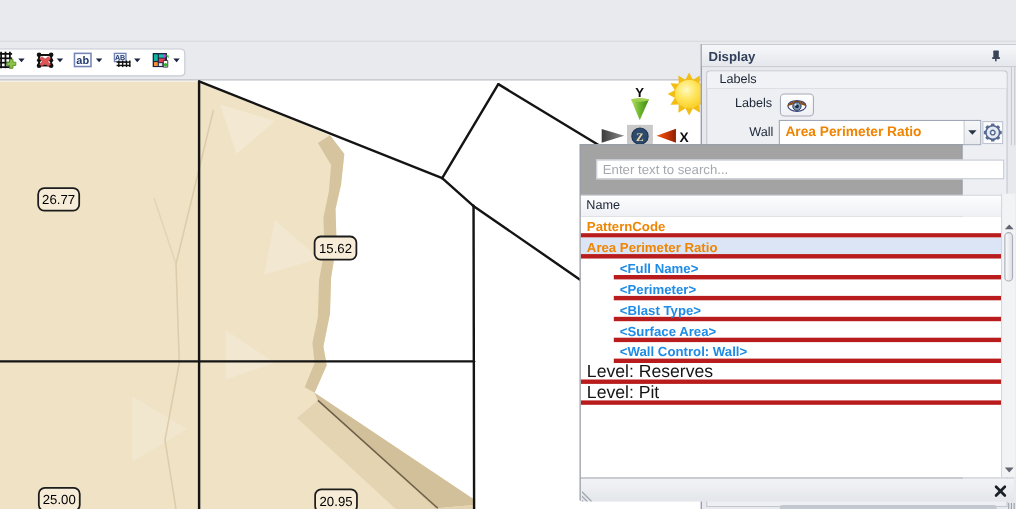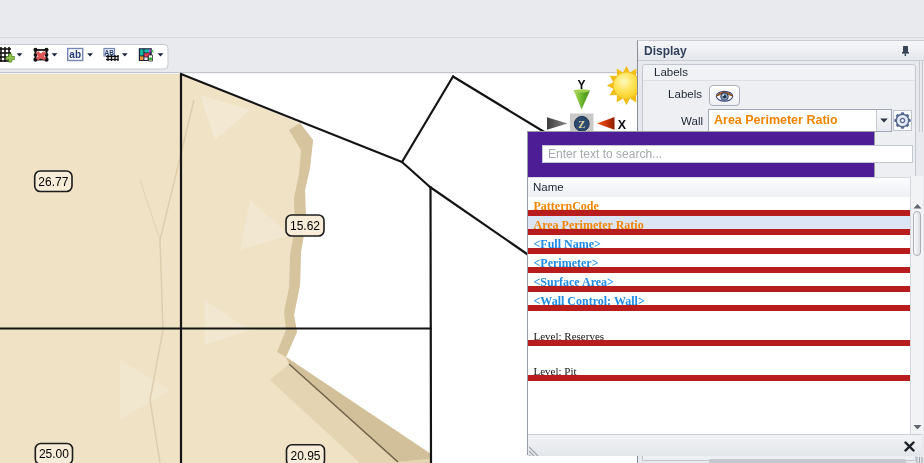--- a/index.html
+++ b/index.html
@@ -3,21 +3,21 @@
 <meta charset="utf-8">
 <style>
   html,body{margin:0;padding:0;}
   body{width:924px;height:463px;overflow:hidden;position:relative;
        font-family:"Liberation Sans",sans-serif;background:#fff;}
   .abs{position:absolute;}
   #base{position:absolute;left:0;top:0;z-index:1;}
   #panel{position:absolute;left:637px;top:40px;width:287px;height:423px;z-index:2;
          background:#e7e9ef;border-left:1.5px solid #878d99;border-top:1px solid #c8cbd2;box-sizing:border-box;}
   #popup{position:absolute;left:527px;top:131px;width:348px;height:324px;z-index:3;
-         background:#4c1d95;border:1px solid #989ea8;box-sizing:border-box;}
+         background:#a3a3a3;border:1px solid #989ea8;box-sizing:border-box;}
 </style>
 </head>
 <body>
 <svg id="base" width="924" height="463" viewBox="0 0 924 463">
 
   <rect x="0" y="0" width="924" height="74" fill="#e9eaee"></rect>
   <rect x="0" y="37" width="924" height="1" fill="#d7d9dd"></rect>
 
   <rect x="0" y="73" width="638" height="390" fill="#ffffff"></rect>
   <rect x="0" y="72" width="638" height="1.2" fill="#c2c5cb"></rect>
@@ -262,20 +262,21 @@
   <div class="abs" style="left:0;top:45px;width:394px;height:20.5px;
        background:linear-gradient(#fcfdfe,#eef0f4);border-top:1px solid #d8dbe0;border-bottom:1px solid #c9cdd4;
        box-sizing:border-box;">
     <span style="position:absolute;left:5px;top:3px;font-size:11.5px;color:#1b2433;">Name</span>
   </div>
   <div id="list" class="abs" style="left:0;top:64.5px;width:382px;height:237.5px;background:#fff;overflow:hidden;">
     <div class="lr o">PatternCode</div>
     <div class="lr o hl">Area Perimeter Ratio</div>
     <div class="lr b">&lt;Full Name&gt;</div>
     <div class="lr b">&lt;Perimeter&gt;</div>
+    <div class="lr b">&lt;Blast Type&gt;</div>
     <div class="lr b">&lt;Surface Area&gt;</div>
     <div class="lr b">&lt;Wall Control: Wall&gt;</div>
     <div class="lr k">Level: Reserves</div>
     <div class="lr k">Level: Pit</div>
   </div>
   <div class="abs" style="left:382px;top:44px;width:12.5px;height:258px;background:#f2f3f5;border-left:1px solid #d5d7dc;box-sizing:border-box;">
     <svg class="abs" style="left:2px;top:27px;" width="9" height="7" viewBox="0 0 9 7">
         <polygon points="4.5,1 8.5,5.5 0.5,5.5" fill="#5f6670"></polygon>
       </svg>
     <div class="abs" style="left:2px;top:34.5px;width:8px;height:45.5px;border:1px solid #a9aeb9;border-radius:4px;
@@ -296,18 +297,18 @@
     <svg class="abs" style="left:376px;top:6px;" width="11" height="11" viewBox="0 0 11 11">
       <g stroke="#1a1e26" stroke-width="2.4" stroke-linecap="round">
         <line x1="1.5" y1="1.5" x2="9.5" y2="9.5"></line>
           <line x1="9.5" y1="1.5" x2="1.5" y2="9.5"></line>
       </g>
     </svg>
   </div>
 </div>
 <style>
   .lr{height:19.1px;line-height:18px;padding-left:5.5px;font-size:12px;font-weight:bold;
-      border-bottom:6px solid #b91c1c;box-sizing:border-box;white-space:nowrap;font-family:Liberation Serif, serif;}
+      border-bottom:4px solid #b91c1c;box-sizing:border-box;white-space:nowrap;}
   .lr.o{color:#ef8503;}
-  .lr.b{color:#1e8be6;}
-  .lr.k{color:#141414;font-weight:normal;font-size:11px;margin-top:16px;}
+  .lr.b{color:#1e8be6;margin-left:30px;}
+  .lr.k{color:#141414;font-weight:normal;font-size:16px;}
   .lr.hl{background:#dce5f6;}
 </style>
 
 </body></html>

